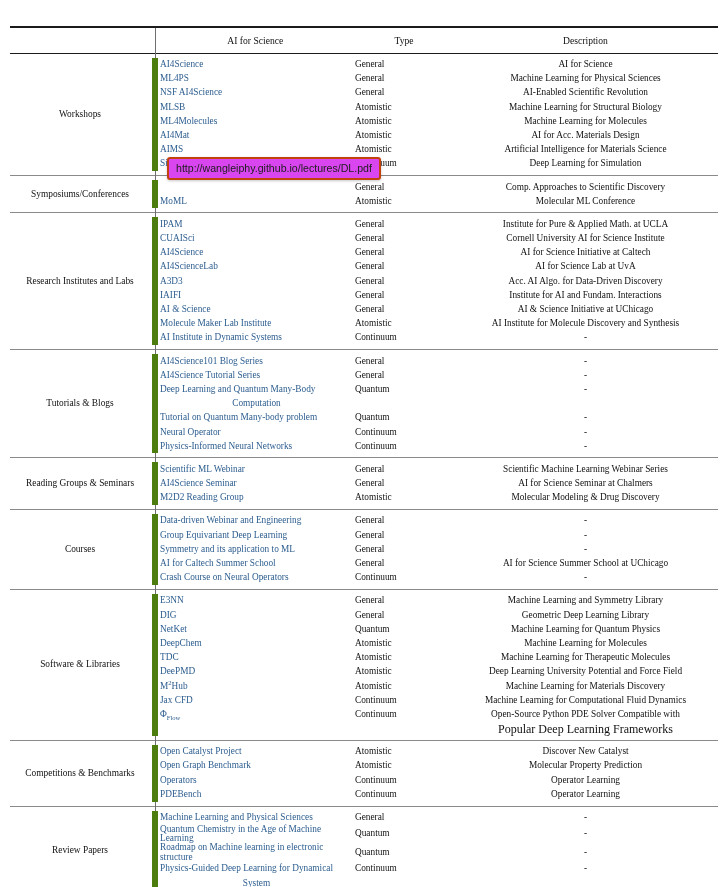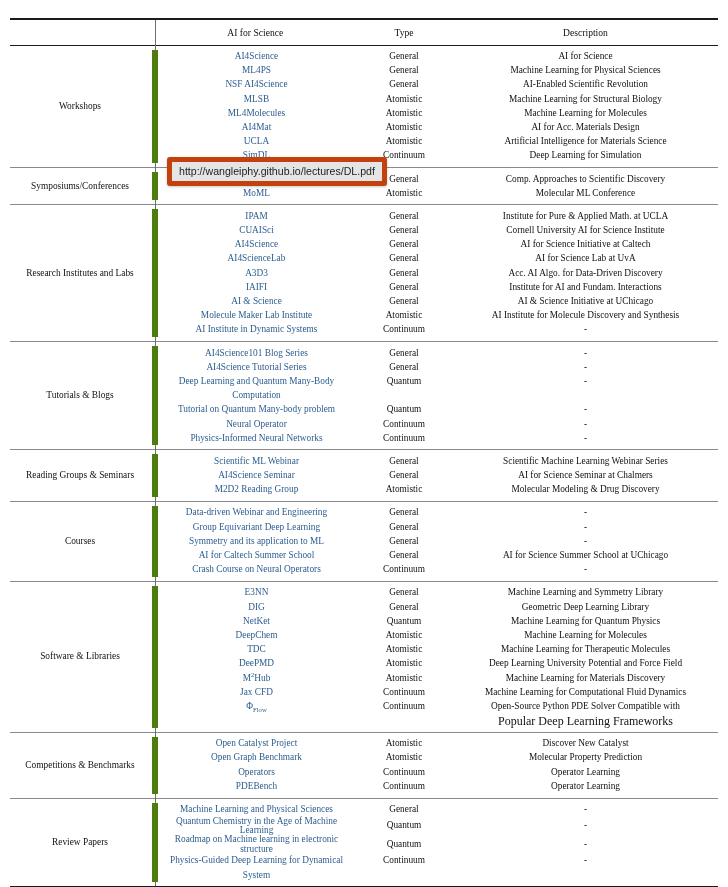--- a/index.html
+++ b/index.html
@@ -13,21 +13,21 @@
     font-family: "Liberation Serif", "DejaVu Serif", serif;
     color: #111111;
     overflow: hidden;
     position: relative;
   }
   #page {
     position: relative;
     width: 728px;
     height: 887px;
     box-sizing: border-box;
-    padding: 18px 10px 0 10px;
+    padding: 26px 10px 0 10px;
   }
   table.ais {
     width: 708px;
     border-collapse: collapse;
     table-layout: fixed;
     font-size: 9.3px;
     line-height: 1.0;
   }
   col.c-cat   { width: 145px; }
   col.c-name  { width: 200px; }
@@ -58,27 +58,26 @@
     text-align: center;
     font-size: 9.4px;
     color: #111111;
     border-right: 6px solid #4d7c0f;
     padding-right: 2px;
   }
   td.spacer-cat {
     border-right: 1px solid #6e6e6e;
   }
   td.name {
-    text-align: center;
     color: #2c5d8f;
     font-size: 9.3px;
     padding: 0 2px;
   }
   td.type {
-    text-align: center;
+    text-align: left;
     color: #111111;
     font-size: 9.3px;
   }
   td.desc {
     text-align: center;
     color: #111111;
     font-size: 9.3px;
     padding: 0 2px;
   }
   td.cont { text-align: center; color: #2c5d8f; font-size: 9.3px; }
@@ -87,22 +86,22 @@
   sup { font-size: 6.6px; vertical-align: super; line-height: 0; }
   sub { font-size: 6.6px; vertical-align: sub; line-height: 0; }
 
   .pad-row td { height: 4px; font-size: 0; line-height: 0; }
 
   #url-tooltip {
     position: absolute;
     left: 167px;
     top: 157px;
     padding: 3px 7px 4px 7px;
-    background: #e5e5e5;
-    border: 5px solid #c2410c;
+    background: #d946ef;
+    border: 2px solid #c2410c;
     border-radius: 3px;
     box-shadow: 0 1px 3px rgba(0,0,0,0.22);
     font-family: "Liberation Sans", "DejaVu Sans", sans-serif;
     font-size: 10.6px;
     color: #1d1d1d;
     white-space: nowrap;
     z-index: 40;
     line-height: 1.15;
   }
 </style>
@@ -166,21 +165,21 @@
           <td class="name">ML4Molecules</td>
           <td class="type">Atomistic</td>
           <td class="desc">Machine Learning for Molecules</td>
         </tr>
         <tr class="data">
           <td class="name">AI4Mat</td>
           <td class="type">Atomistic</td>
           <td class="desc">AI for Acc. Materials Design</td>
         </tr>
         <tr class="data">
-          <td class="name">UCLA</td>
+          <td class="name">AIMS</td>
           <td class="type">Atomistic</td>
           <td class="desc">Artificial Intelligence for Materials Science</td>
         </tr>
         <tr class="data">
           <td class="name">SimDL</td>
           <td class="type">Continuum</td>
           <td class="desc">Deep Learning for Simulation</td>
         </tr>
         <tr class="pad-row">
           <td class="spacer-cat"></td>

